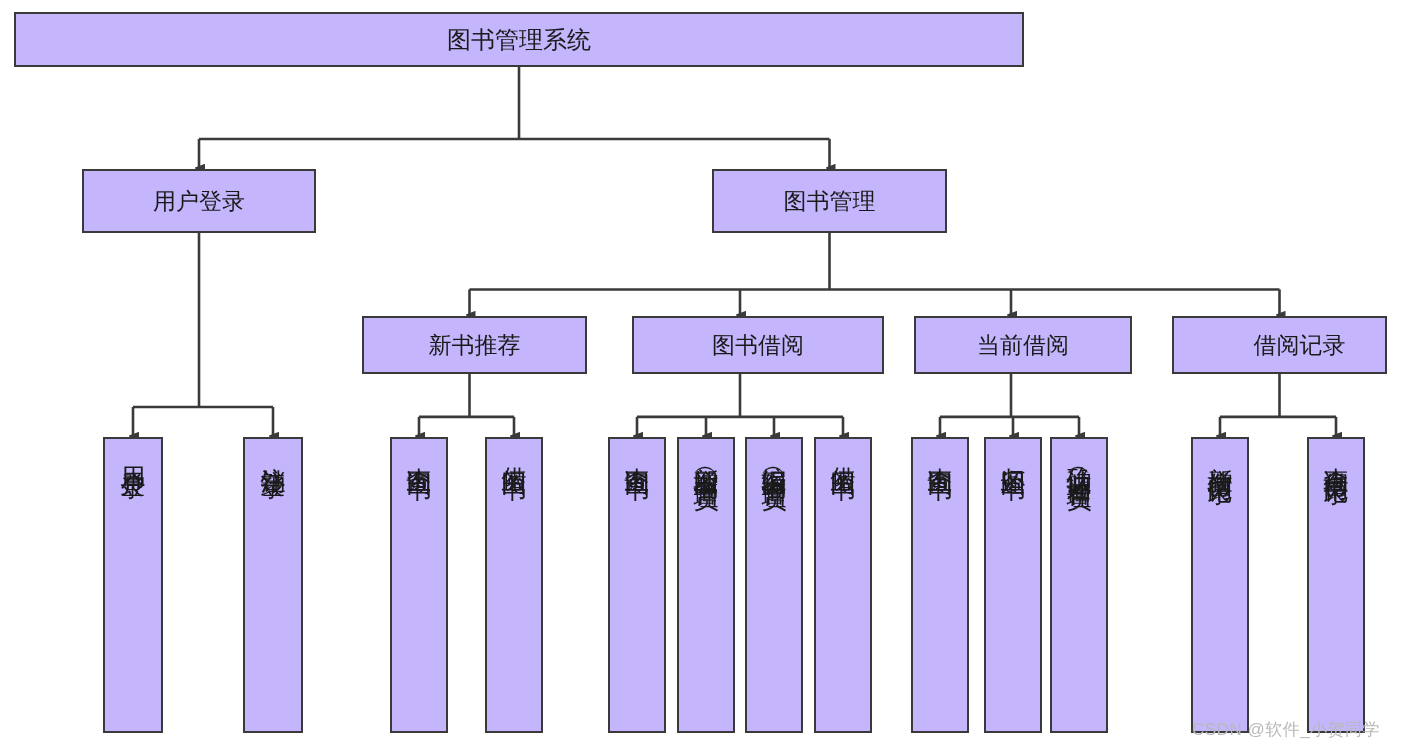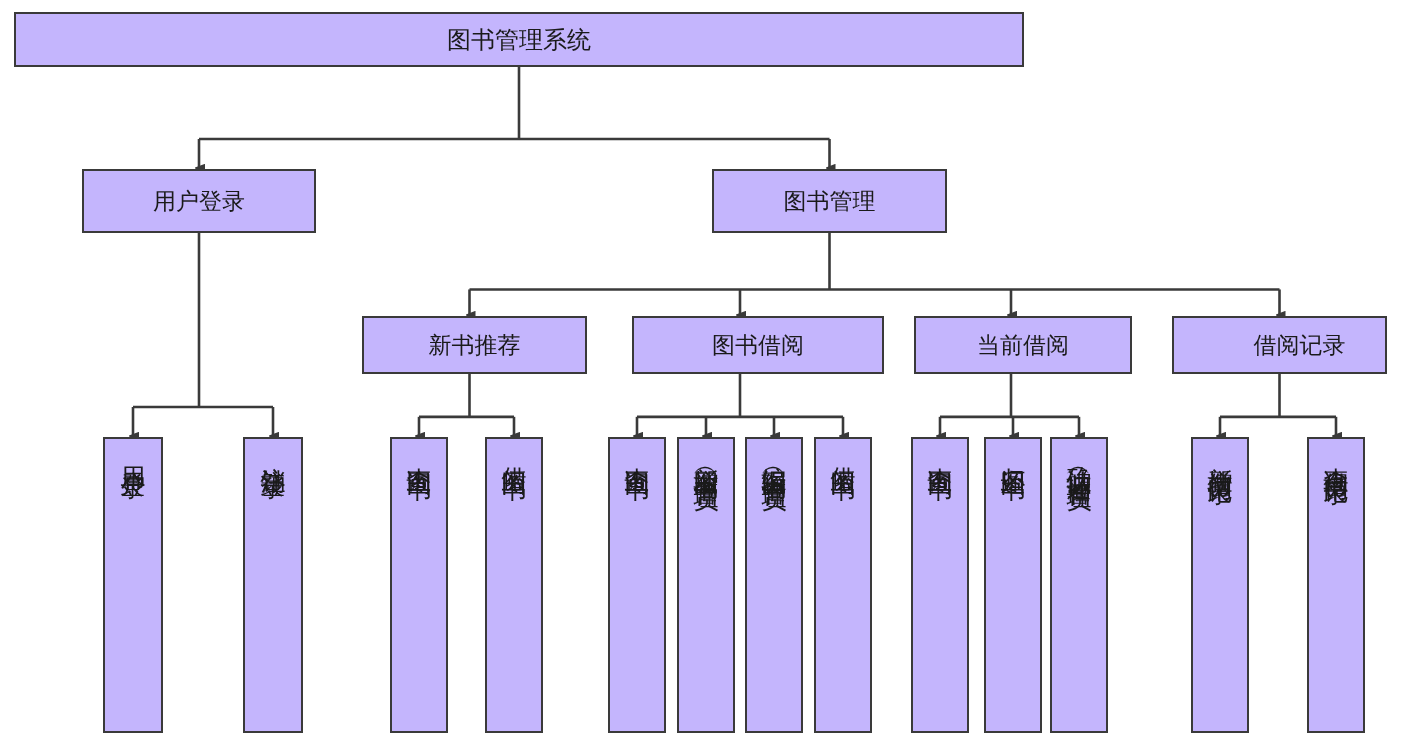--- a/index.html
+++ b/index.html
@@ -167,13 +167,14 @@
       <div class="node vertical" style="left: 1050px; top: 437px; width: 58px; height: 296px;">
         <span class="lbl">确认归还（管理员）</span>
       </div>
       <div class="node vertical" style="left: 1191px; top: 437px; width: 58px; height: 296px;">
         <span class="lbl">新增借阅记录</span>
       </div>
       <div class="node vertical" style="left: 1307px; top: 437px; width: 58px; height: 296px;">
         <span class="lbl">查询借阅记录</span>
       </div>
     </div>
+  <div class="watermark" style="left: 1192px; top: 718px;">CSDN @软件_小贺同学</div>
 </div>
 
 </body></html>

